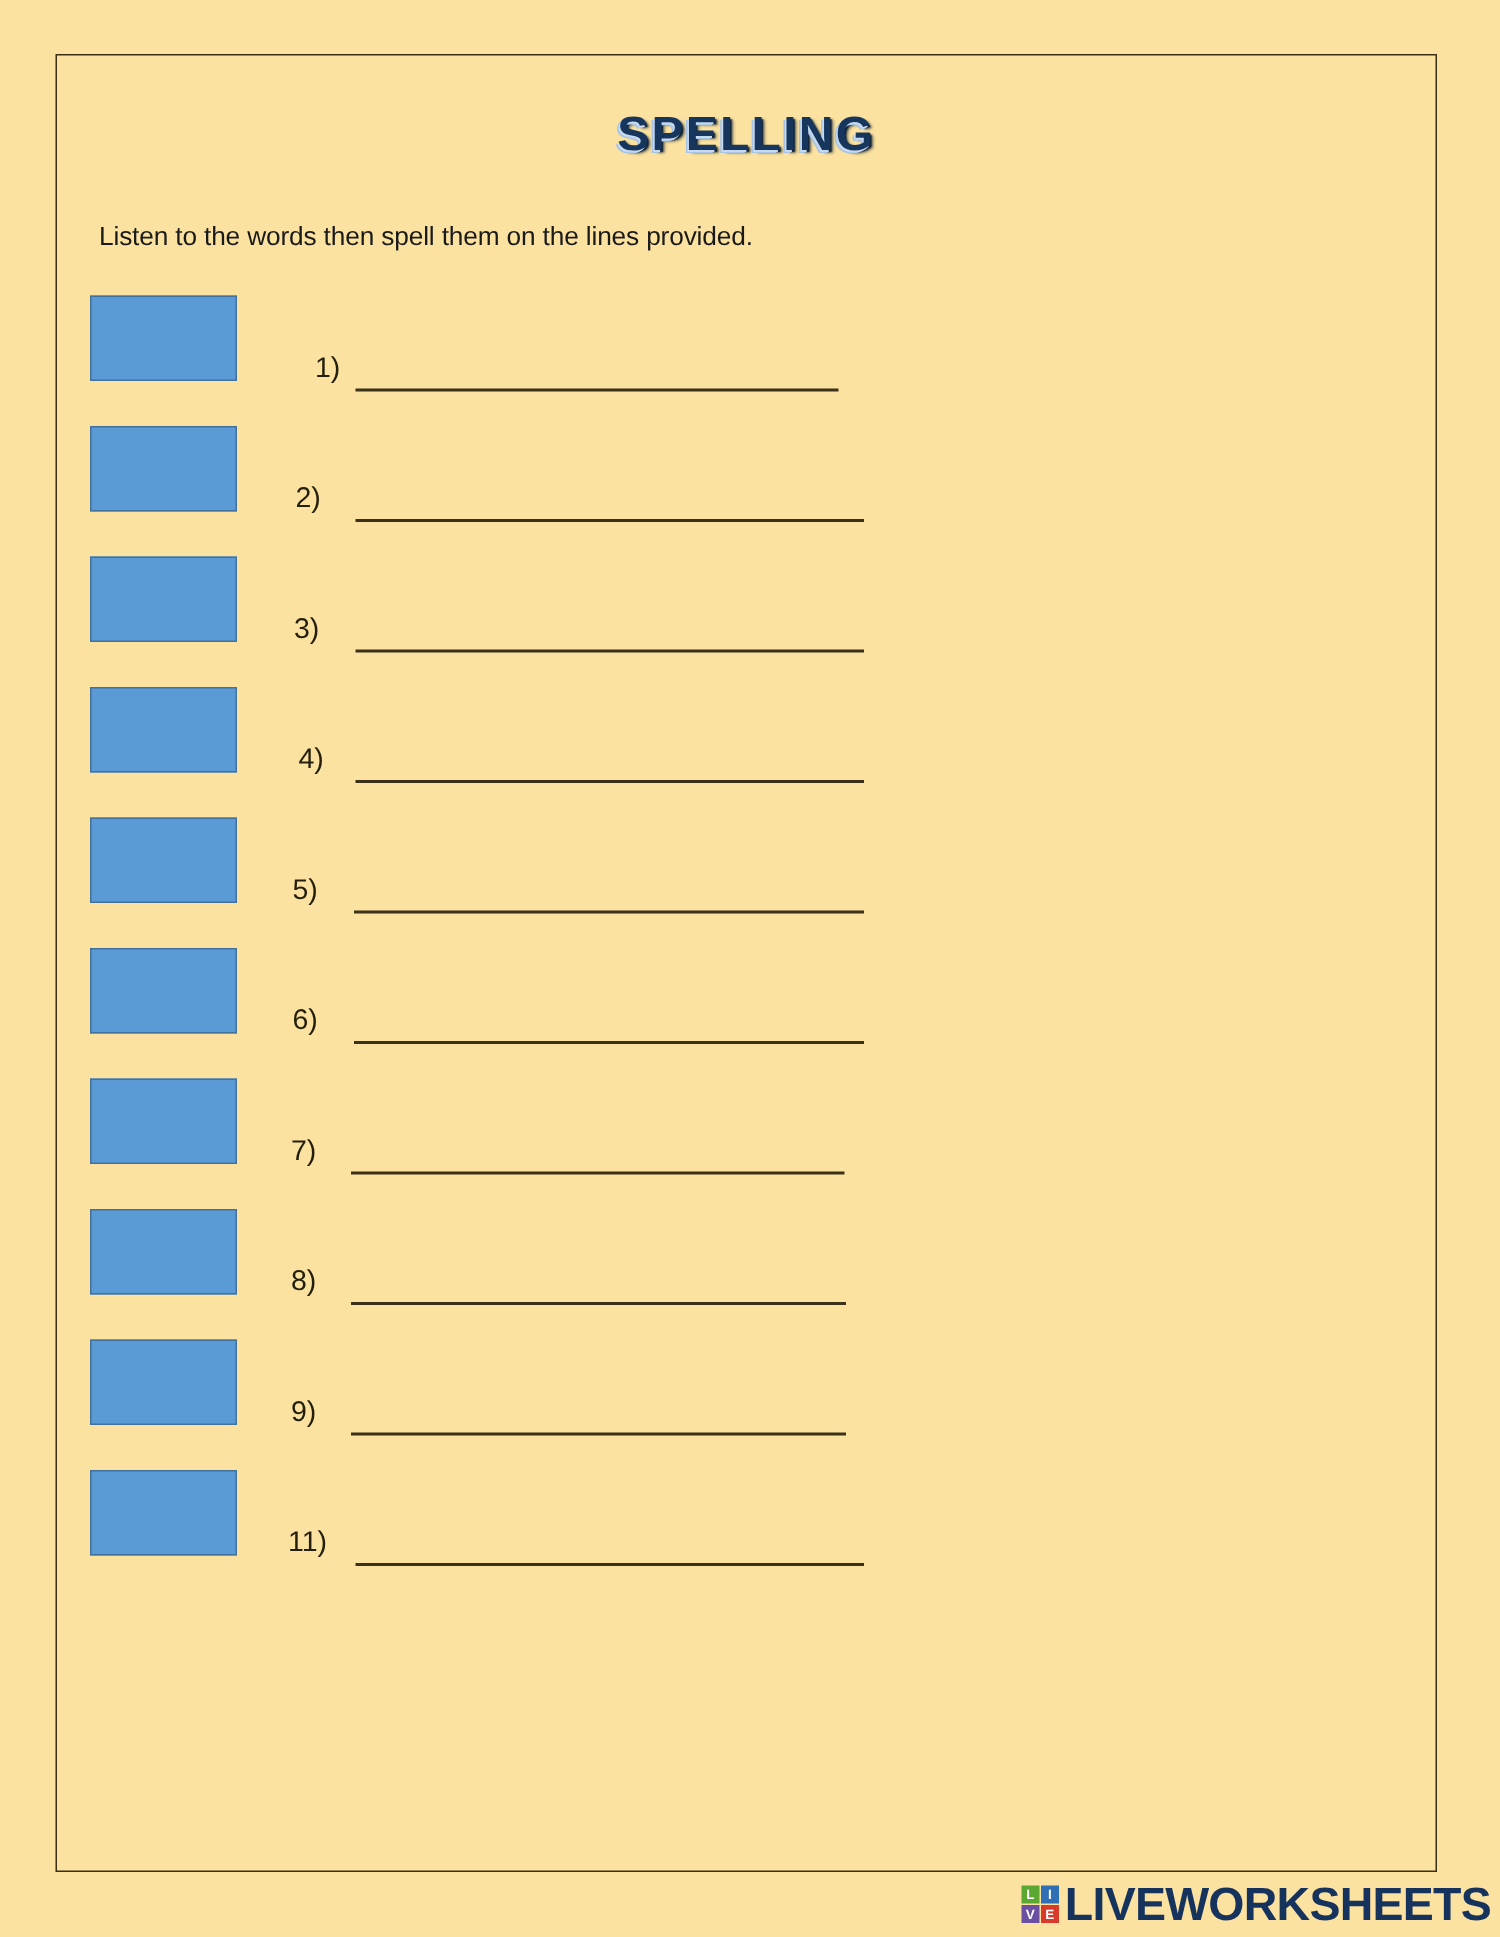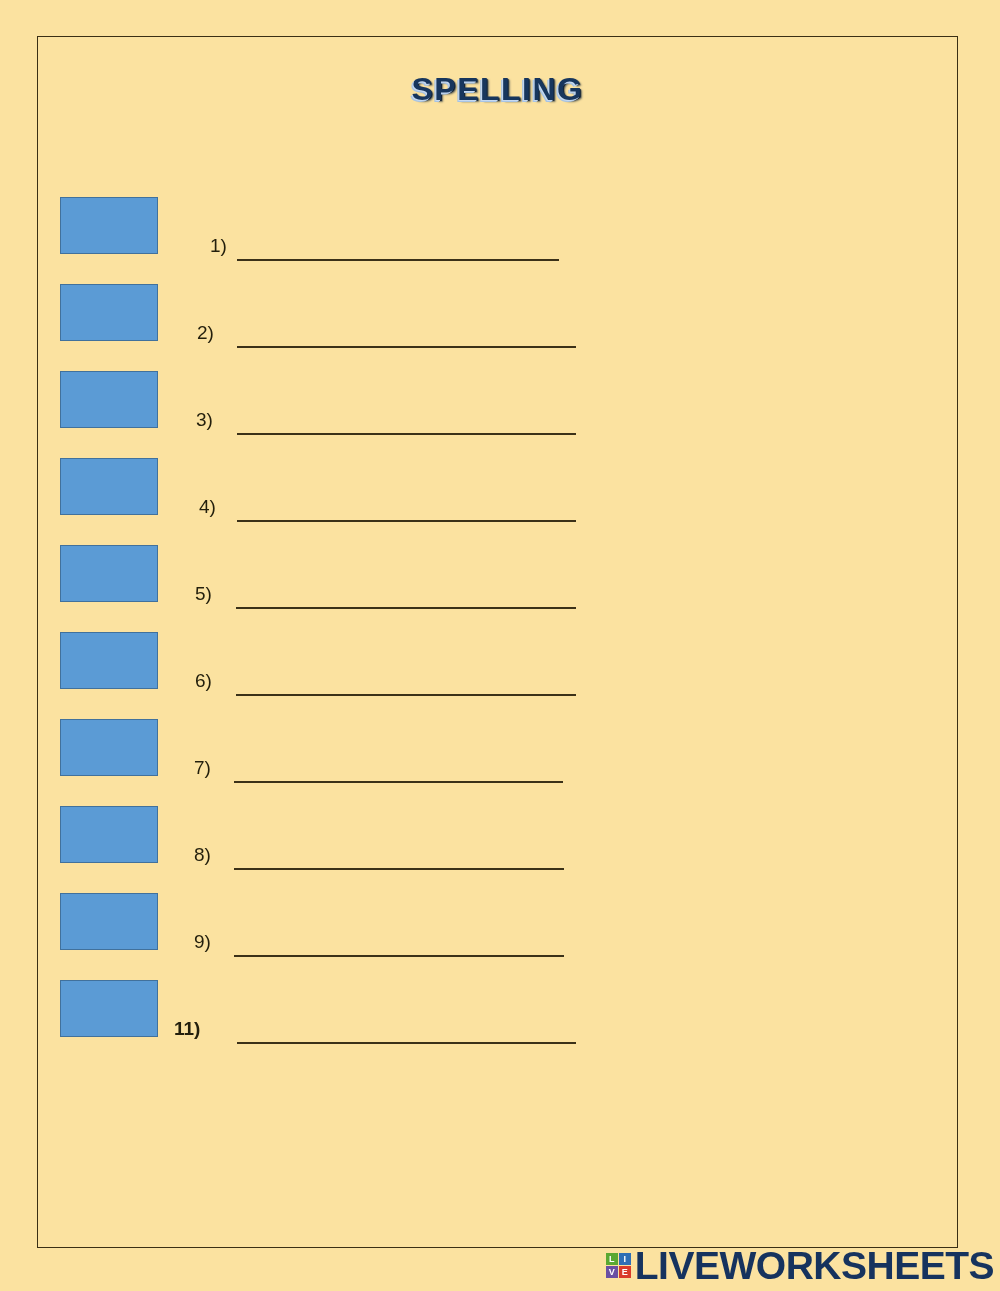--- a/index.html
+++ b/index.html
@@ -124,36 +124,37 @@
     font-weight: bold;
     color: #ffffff;
     line-height: 1;
   }
   .logo-cell-l { background: #5aa832; }
   .logo-cell-i { background: #2f6fb5; }
   .logo-cell-v { background: #6a4fa3; }
   .logo-cell-e { background: #d93b2b; }
   #logo-wordmark {
     font-family: "Liberation Sans", sans-serif;
-    font-size: 39px;
+    font-size: 31px;
     font-weight: bold;
     color: #16335e;
     letter-spacing: -0.5px;
     line-height: 1;
   }
 </style>
 </head>
 <body>
 
 <div id="worksheet-page">
 
   <div id="title-block">
     <span id="worksheet-title">SPELLING</span>
   </div>
 
+  <div id="instruction-line">Listen to the words then spell them on the lines provided.</div>
 
   <div id="items-list">
       <div class="worksheet-item">
         <div class="audio-box"></div>
         <span class="item-number" style="left: 172px;">1)</span>
         <div class="answer-line" style="left: 199px; width: 322px;"></div>
       </div>
       <div class="worksheet-item">
         <div class="audio-box"></div>
         <span class="item-number" style="left: 159px;">2)</span>
@@ -189,21 +190,21 @@
         <span class="item-number" style="left: 156px;">8)</span>
         <div class="answer-line" style="left: 196px; width: 330px;"></div>
       </div>
       <div class="worksheet-item">
         <div class="audio-box"></div>
         <span class="item-number" style="left: 156px;">9)</span>
         <div class="answer-line" style="left: 196px; width: 330px;"></div>
       </div>
       <div class="worksheet-item">
         <div class="audio-box"></div>
-        <span class="item-number" style="left: 136px; font-weight: bold;">11)</span>
+        <span class="item-number" style="left: 154px;">11)</span>
         <div class="answer-line" style="left: 199px; width: 339px;"></div>
       </div>
     </div>
 
 </div>
 
 <div id="footer-logo">
   <div id="logo-mark">
     <span class="logo-cell logo-cell-l">L</span>
     <span class="logo-cell logo-cell-i">I</span>

